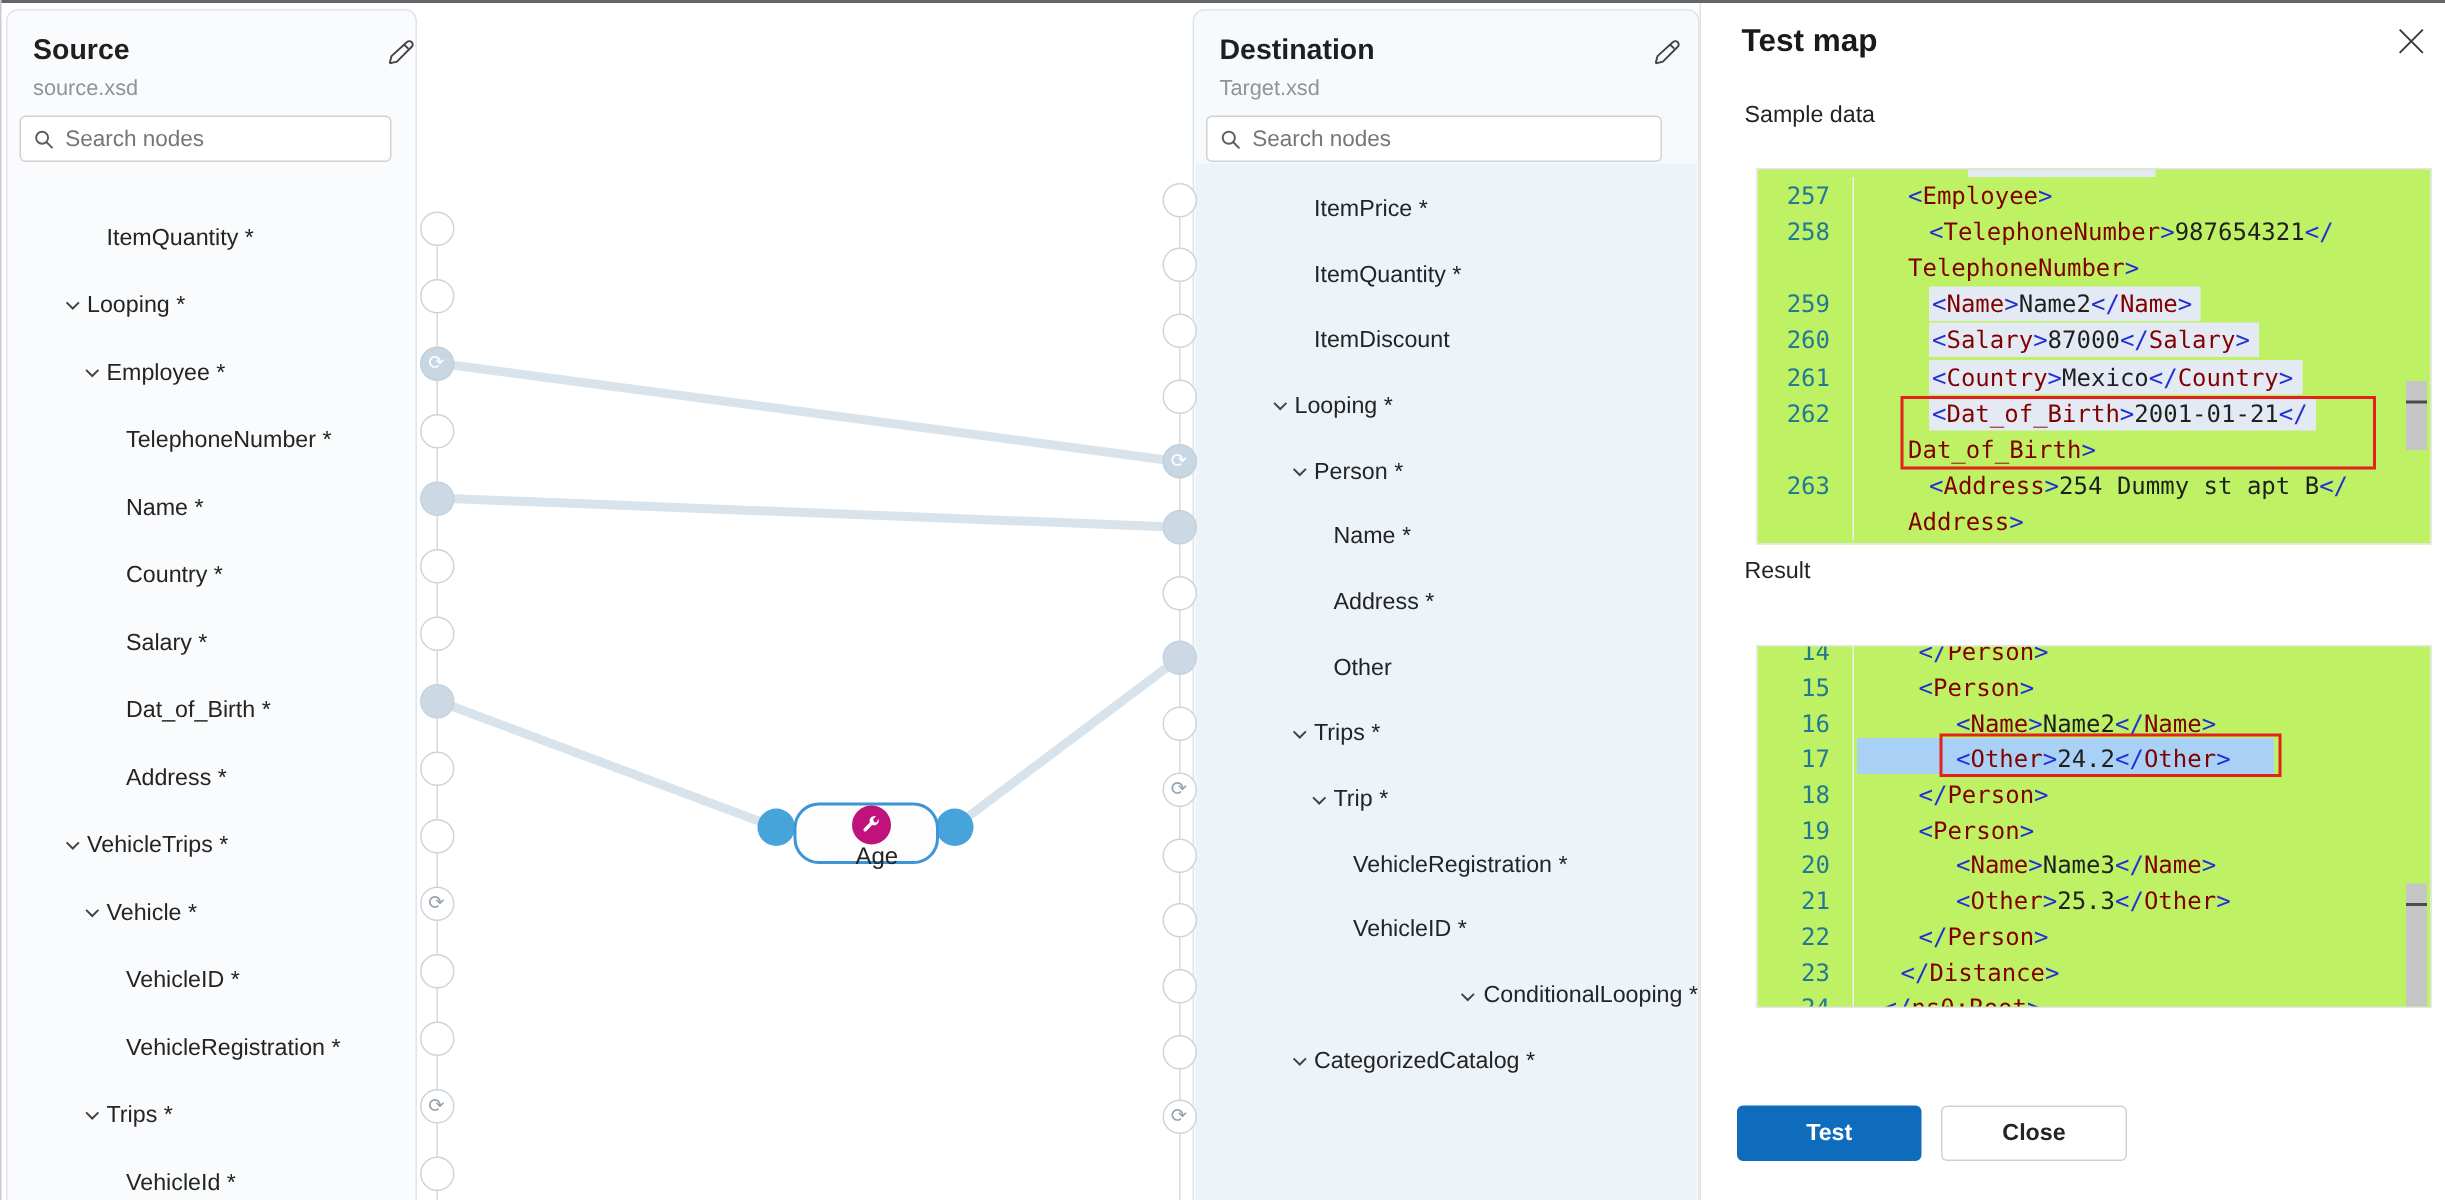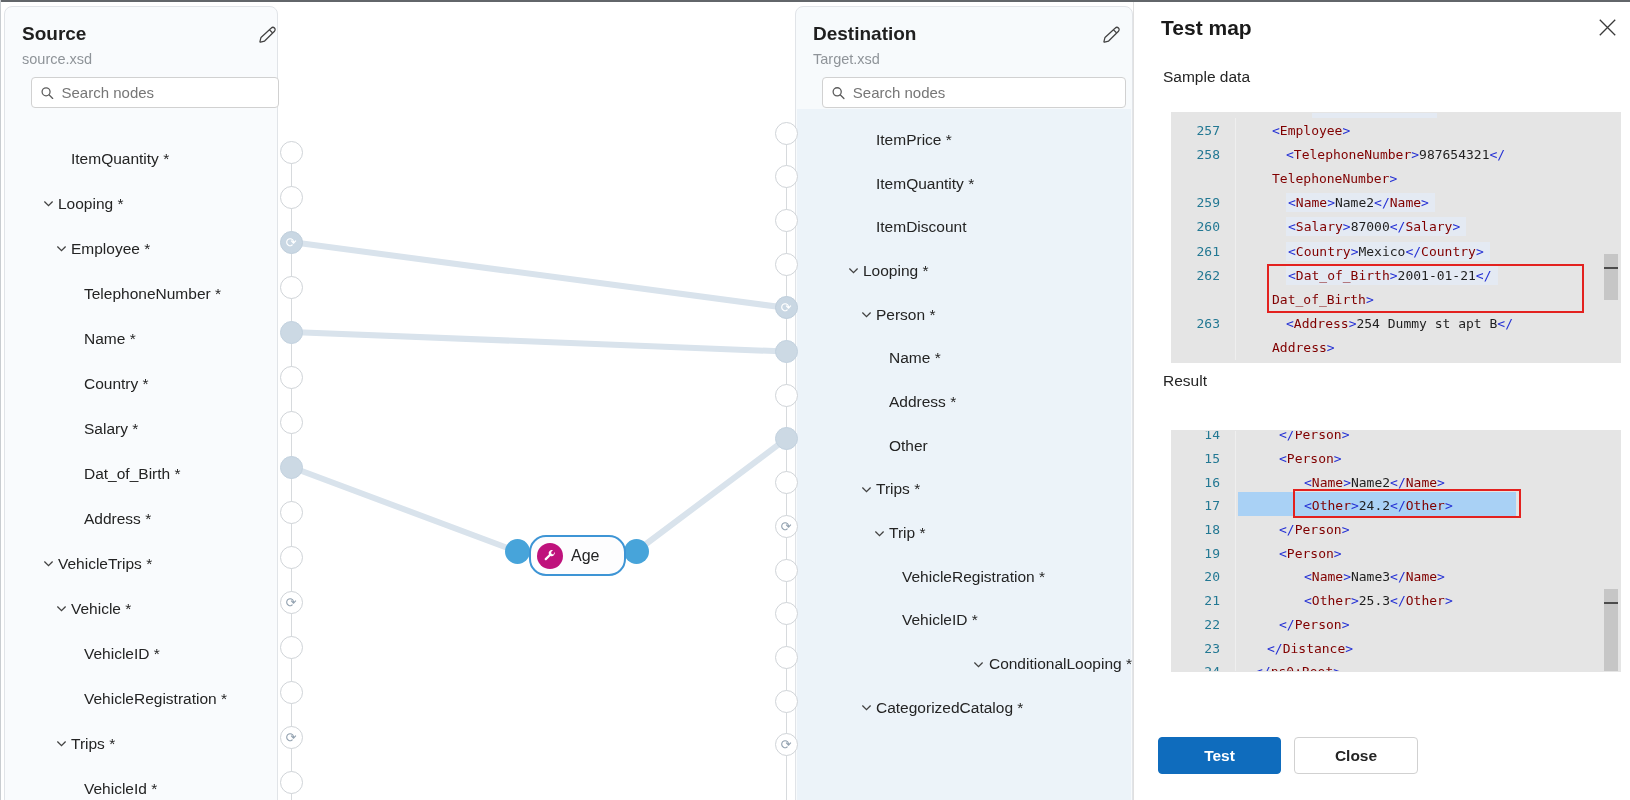--- a/index.html
+++ b/index.html
@@ -12,21 +12,21 @@
   
   .schema-card { position:absolute; top:6px; height:796px; border:1px solid #e1e4e8; border-radius:8px 8px 0 0; }
   #source-card { left:4px; width:274px; background:#f9fbfd; }
   #dest-card { left:795px; width:338px; background:#f7fafc; }
   #dest-card .tree-bg { position:absolute; left:1px; top:102px; right:1px; bottom:0; background:#ecf3f9; }
   .card-title { position:absolute; left:17px; top:16px; font-size:19px; font-weight:700; color:#1f1f1f; }
   .card-file { position:absolute; left:17px; top:44px; font-size:14.5px; color:#8f9499; }
   .card-edit { position:absolute; top:18px; width:22px; height:22px; cursor:pointer; }
   #source-card .card-edit { left:251px; }
   #dest-card .card-edit { left:304px; }
-  .searchbox { position:absolute; left:26px; top:70px; height:31px; background:#fff; border:1px solid #d1d1d1; border-radius:4px; display:flex; align-items:center; padding:0 8px; }
+  .searchbox { position:absolute; left:8px; top:70px; height:31px; background:#fff; border:1px solid #d1d1d1; border-radius:4px; display:flex; align-items:center; padding:0 8px; }
   #source-card .searchbox { width:248px; }
   #dest-card .searchbox { width:304px; }
   .searchbox input { border:none; outline:none; background:transparent; font-family:"Liberation Sans",sans-serif; font-size:15px; color:#242424; width:100%; margin-left:7px; }
   .searchbox input::placeholder { color:#767676; }
 
   .tree { position:absolute; left:0; right:0; }
   #source-card .tree { top:129px; }
   #dest-card .tree { top:111px; }
   .tree-row { display:flex; align-items:center; cursor:pointer; position:relative; }
   #source-card .tree-row { height:45px; }
@@ -39,37 +39,37 @@
   #edge-svg { position:absolute; left:0; top:0; width:1133px; height:800px; z-index:5; pointer-events:none; }
   .rail { position:absolute; width:1px; background:#d7dadd; z-index:4; }
   .port { position:absolute; width:23px; height:23px; border-radius:50%; background:#fff; border:1px solid #d0d4d8; z-index:6;
           display:flex; align-items:center; justify-content:center; font-size:13px; line-height:1; color:#93a2b0;
           font-family:"DejaVu Sans", sans-serif; cursor:crosshair; }
   .port.filled { background:#ccd9e4; border-color:#c3d2df; }
   .port.loop { }
   .port.loop-filled { background:#c9d7e3; border-color:#c0cfdc; color:#fff; }
 
   #fn-node { position:absolute; left:529px; top:535px; width:97px; height:41px; background:#fdfdfe; border:2px solid #3e95d5;
-             border-radius:17px; z-index:8; display:flex; align-items:center; padding-left:6px; cursor:pointer; }
+             border-radius:17px; z-index:8; display:flex; align-items:center; padding-left:6px; cursor:pointer;flex-direction:column; }
   .fn-handle { position:absolute; width:25px; height:25px; border-radius:50%; background:#47a4da; z-index:7; cursor:crosshair; }
   #fn-handle-left { left:505px; top:539px; }
   #fn-handle-right { left:624px; top:539px; }
   .fn-icon { width:26px; height:26px; border-radius:50%; background:#bf127c; display:flex; align-items:center; justify-content:center; flex:0 0 auto; }
   .fn-label { font-size:16px; color:#242424; margin-left:8px; }
 
   
   #test-panel { position:absolute; left:1133px; top:2px; width:497px; height:798px; background:#fff; border-left:1px solid #e0e0e0; }
   .tp-title { position:absolute; left:27px; top:14px; font-size:21px; font-weight:700; color:#1a1a1a; }
   .tp-close { position:absolute; left:460px; top:12px; width:26px; height:26px; display:flex; align-items:center; justify-content:center; cursor:pointer; }
   .tp-section-label { position:absolute; left:29px; font-size:15.5px; color:#242424; }
   #lbl-sample { top:66px; }
   #lbl-result { top:370px; }
 
-  .code-block { position:absolute; left:37px; width:450px; border:1px solid #e5e5e5; background:#e5e5e5; overflow:hidden;
-                font-family:"DejaVu Sans Mono","Liberation Mono",monospace; font-size:13px; }
+  .code-block { position:absolute; left:37px; width:450px; border:1px solid #e5e5e5; background:#bef264; overflow:hidden;
+                font-family:"DejaVu Sans Mono","Liberation Mono",monospace; font-size:16px; }
   #sample-block { top:110px; height:251px; }
   #result-block { top:428px; height:242px; }
   .rows-wrap { position:relative; z-index:2; }
   #sample-block .rows-wrap { padding-top:5px; }
   #result-block .rows-wrap { margin-top:-8px; }
   .crow { display:flex; align-items:center; position:relative; }
   #sample-block .crow { height:24.2px; }
   #result-block .crow { height:23.7px; }
   .gutter { width:64px; flex:0 0 auto; text-align:right; padding-right:15px; color:#237893; border-right:1px solid #efefef; align-self:stretch; display:flex; align-items:center; justify-content:flex-end; }
   .ctext { white-space:pre; }

